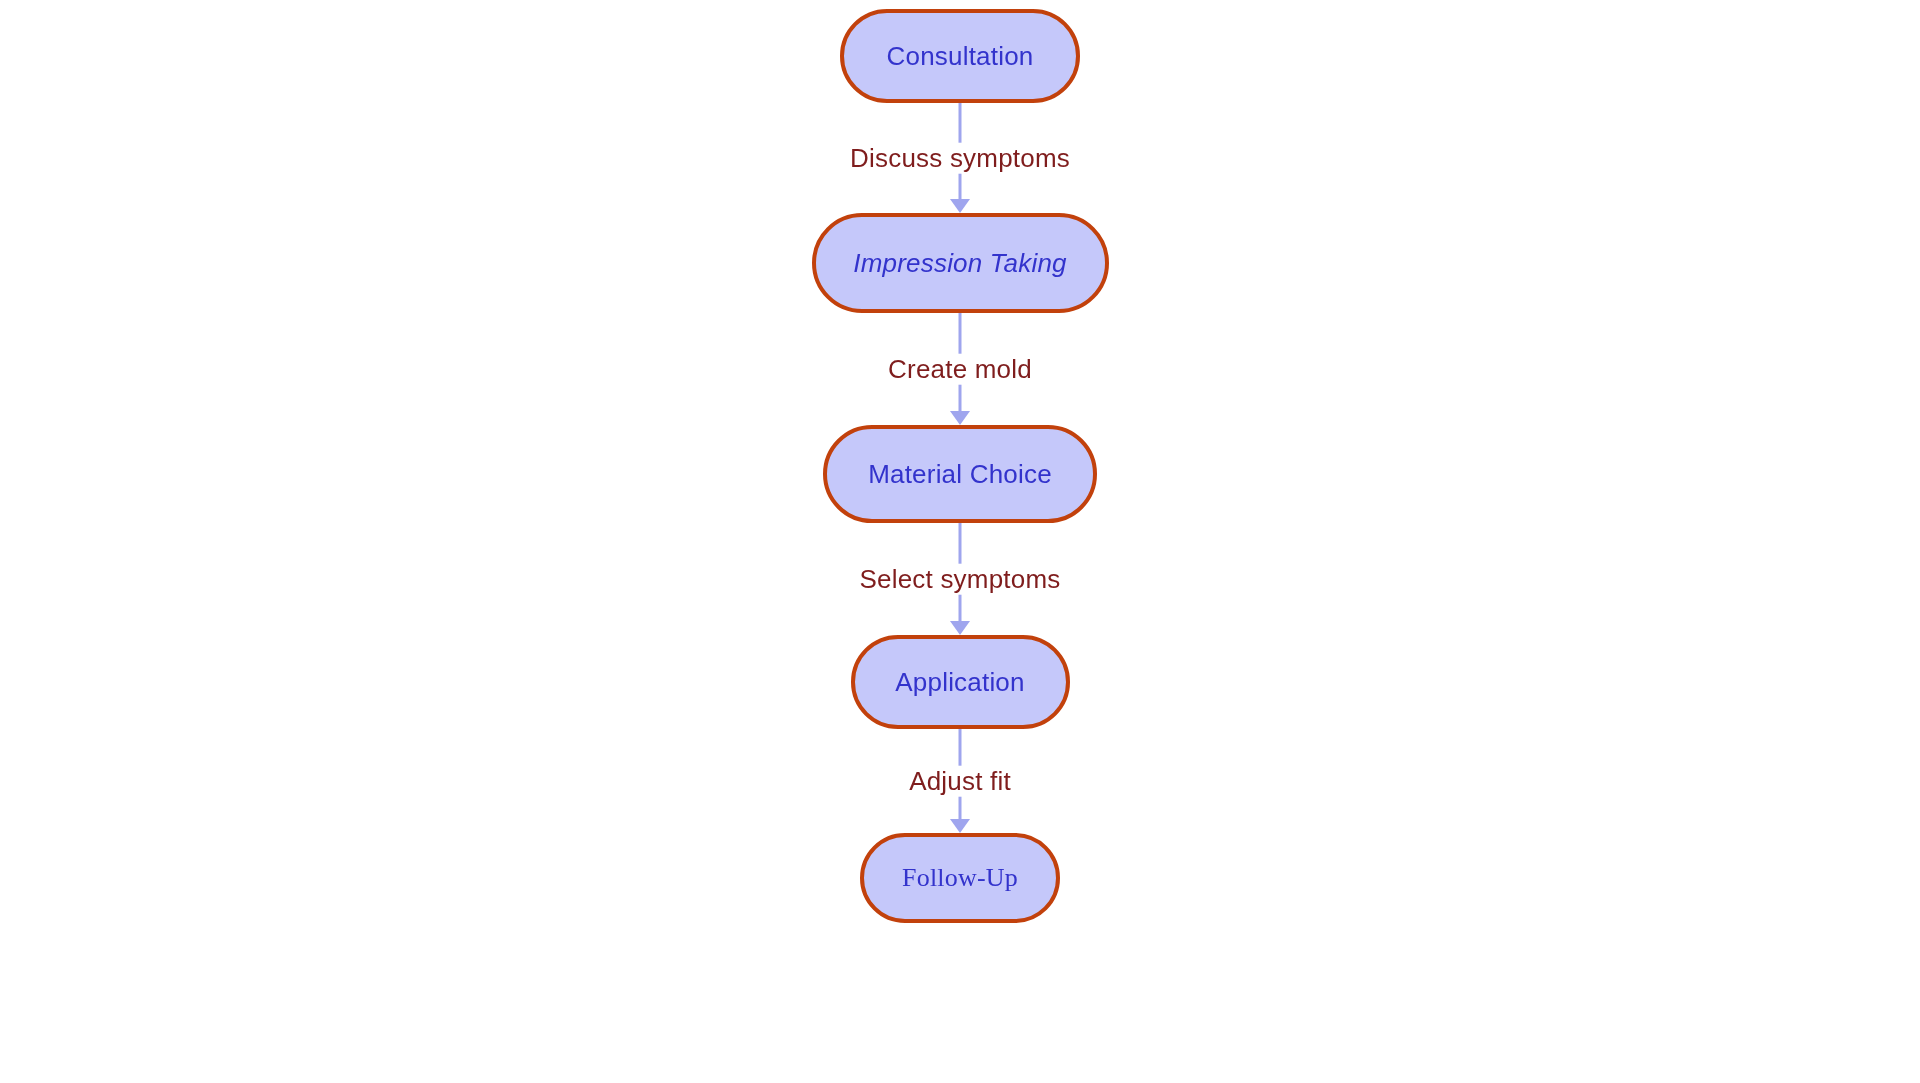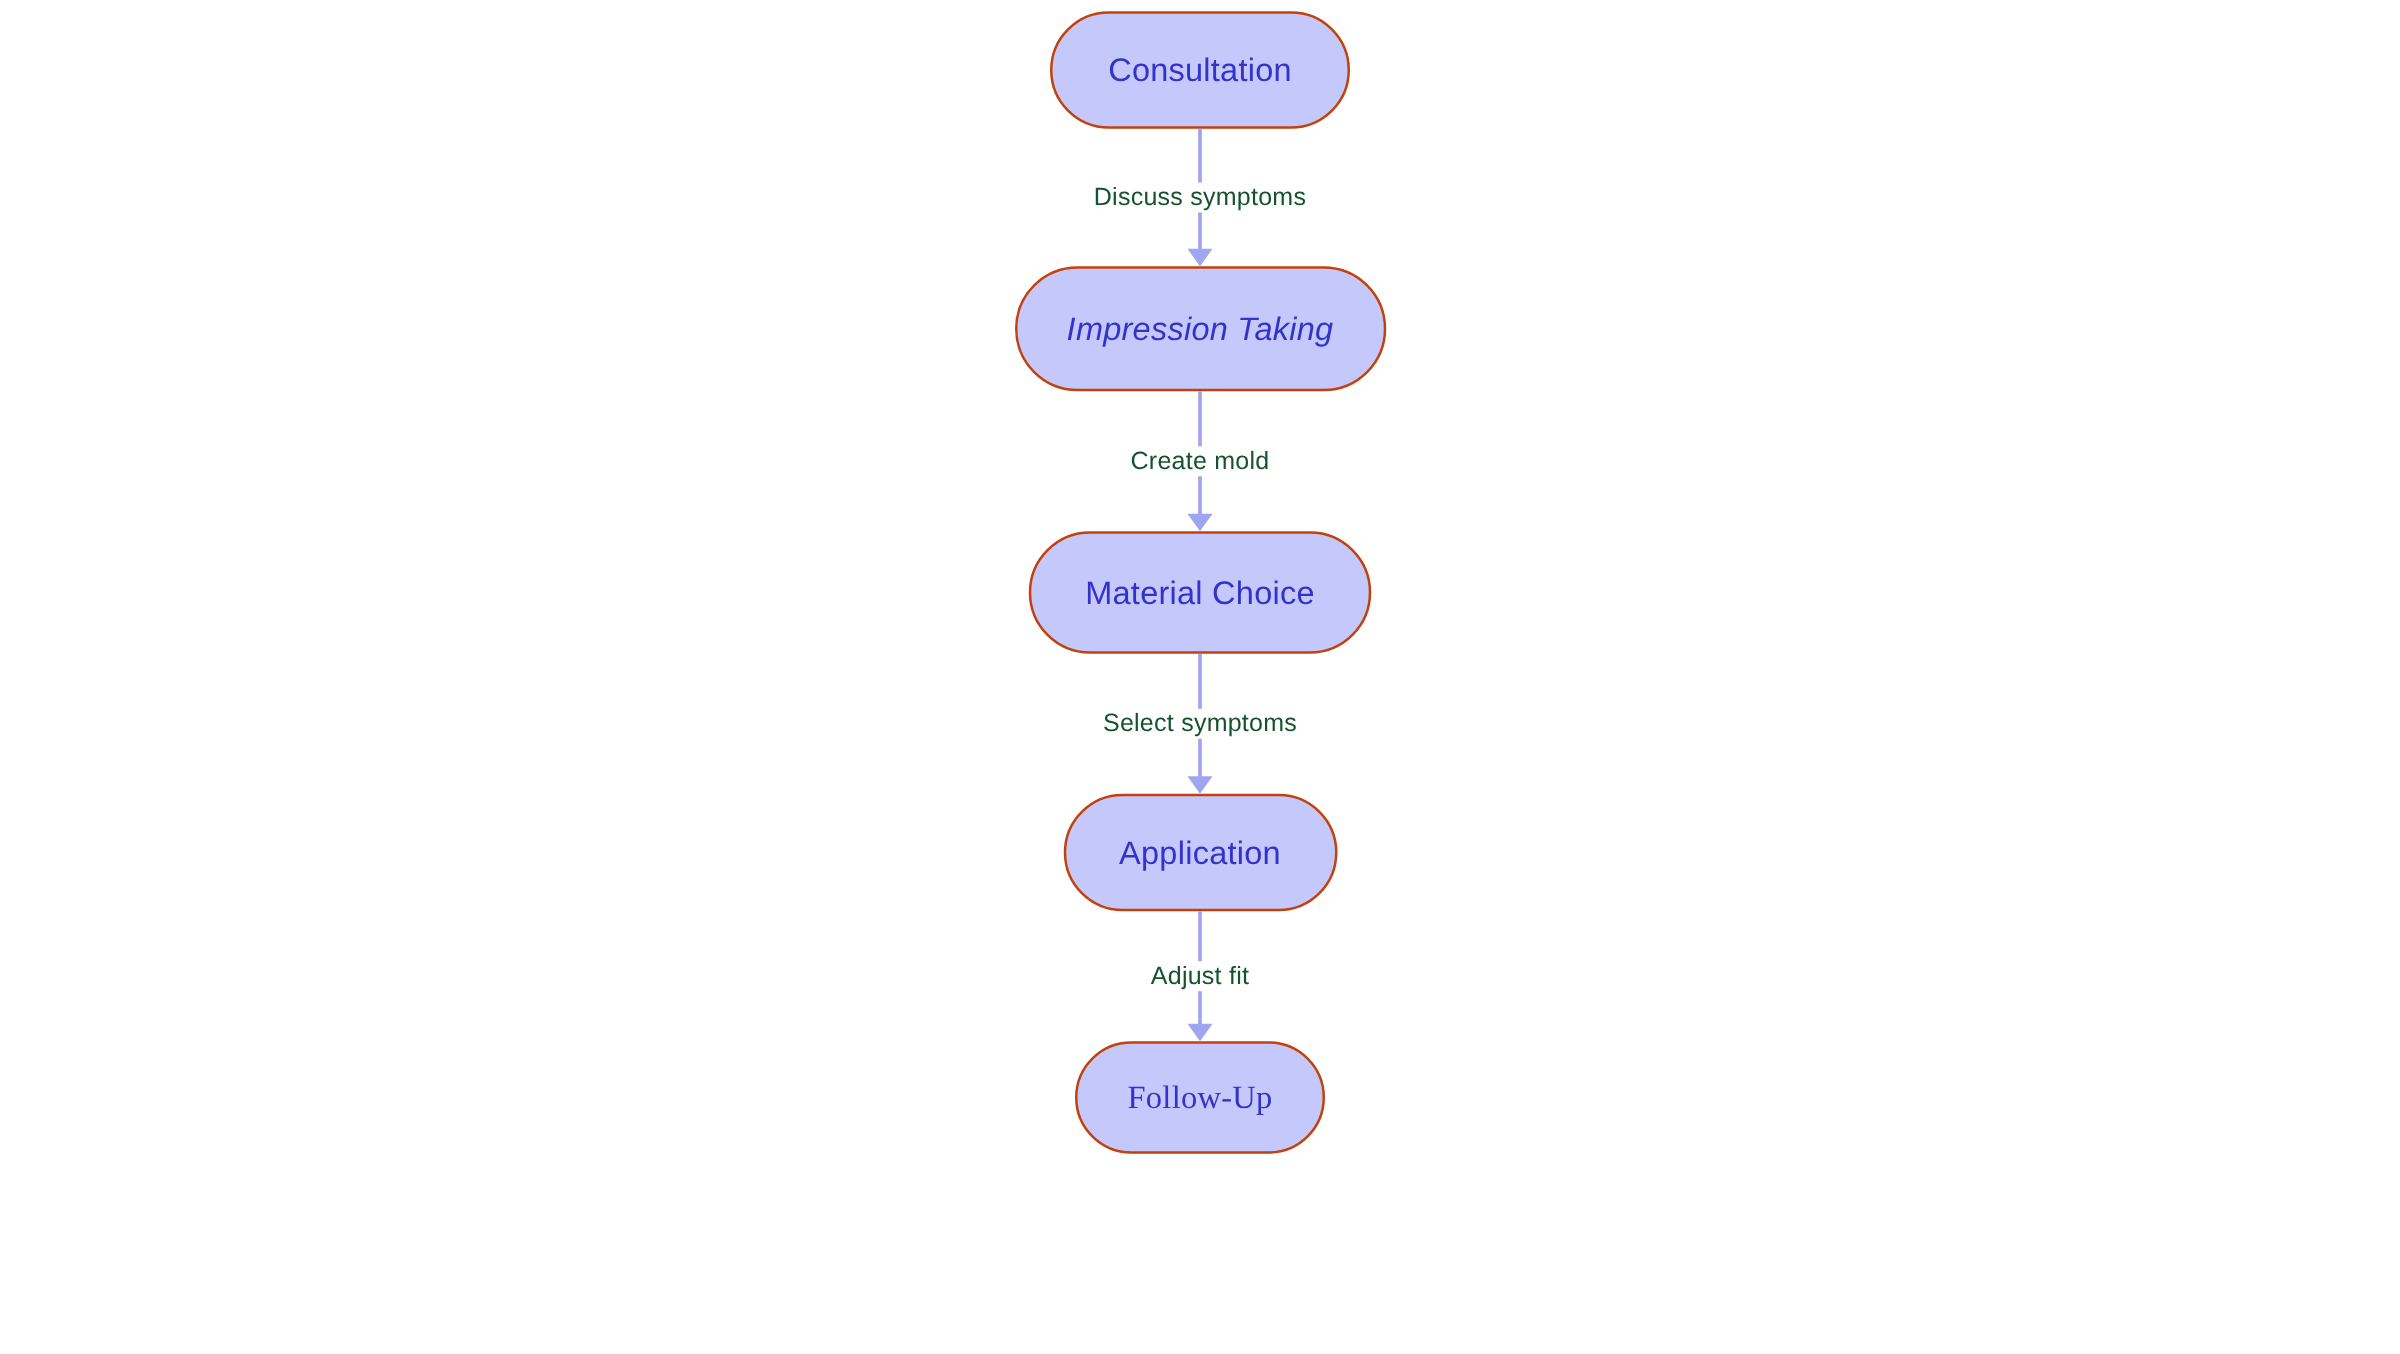--- a/index.html
+++ b/index.html
@@ -32,21 +32,21 @@
     align-items: center;
   }
 
   
   .node {
     box-sizing: border-box;
     display: flex;
     align-items: center;
     justify-content: center;
     background: #c5c8fa;
-    border: 2px solid #c2410c;
+    border: 4px solid #c2410c;
     border-radius: 999px;
     color: #3333cc;
     white-space: nowrap;
     flex: none;
   }
   .node-label {
     font-size: 26px;
     line-height: 1;
     color: #3333cc;
     letter-spacing: 0.2px;
@@ -91,23 +91,23 @@
     border-right: 10px solid transparent;
     border-top: 14px solid #9fa5ee;
   }
   .conn-label {
     position: absolute;
     left: 50%;
     top: 50%;
     transform: translate(-50%, -50%);
     background: #ffffff;
     padding: 1px 6px;
-    font-size: 20px;
+    font-size: 26px;
     line-height: 1.1;
-    color: #14532d;
+    color: #7f1d1d;
     white-space: nowrap;
     letter-spacing: 0.2px;
   }
 
   
   .top-pad { height: 9px; flex: none; width: 100%; }
 </style>
 </head>
 <body>
 

